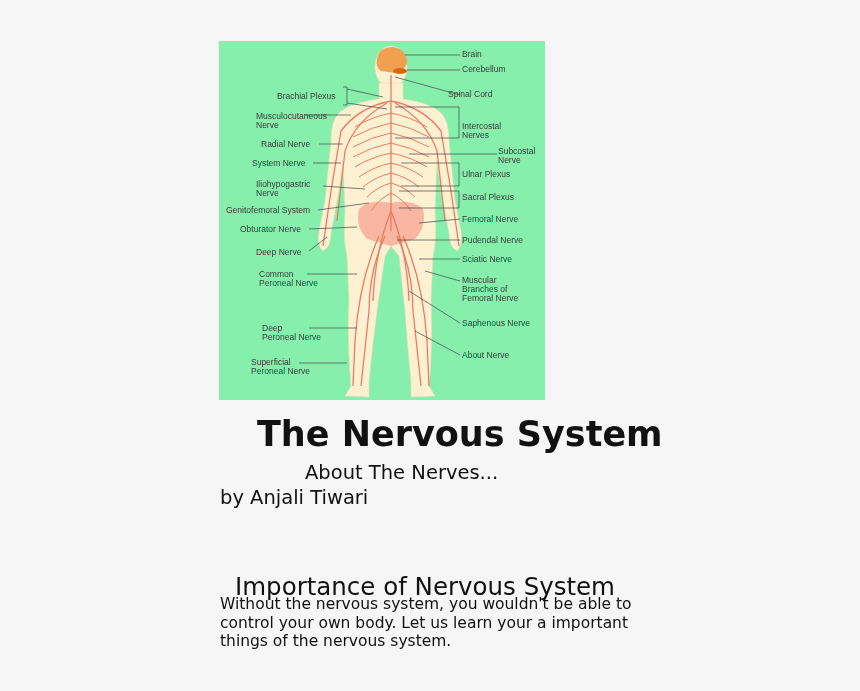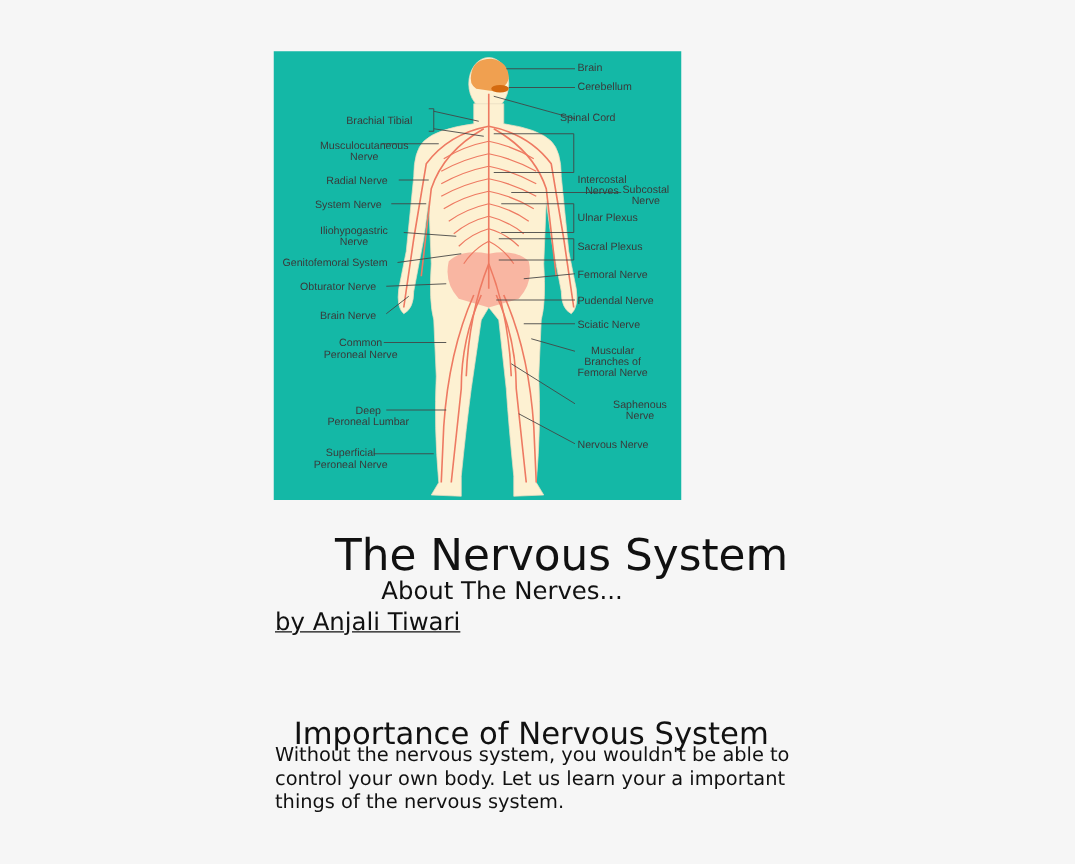--- a/index.html
+++ b/index.html
@@ -2,34 +2,33 @@
 <html><head>
 <meta charset="utf-8">
 <style>
   html, body { margin: 0; padding: 0; }
   body {
     width: 860px; height: 691px; background: #f6f6f6; position: relative; overflow: hidden;
     font-family: "DejaVu Sans", sans-serif; color: #111;
   }
   .figure {
     position: absolute; left: 219px; top: 41px; width: 326px; height: 359px;
-    background: #14b8a6;
-    text-align: center;
+    background: #86efac;
   }
   .figure svg { position: absolute; left: 0; top: 0; }
   .lbl {
     position: absolute; font-family: "Liberation Sans", sans-serif; font-size: 8.5px;
     line-height: 9px; color: #3a3a3a; white-space: pre-line;
   }
   .title {
     position: absolute; left: 253px; top: 409px; font-size: 35px; line-height: 42px;
-    font-weight: normal; margin: 15px; color: #111;
+    font-weight: bold; margin: 4px; color: #111;
   }
   .subtitle { position: absolute; left: 305px; top: 461px; font-size: 19.5px; line-height: 24px; }
-  .author { position: absolute; left: 220px; top: 486px; font-size: 19.5px; line-height: 24px; text-decoration: underline; }
+  .author { position: absolute; left: 220px; top: 486px; font-size: 19.5px; line-height: 24px; }
   .h2 {
     position: absolute; left: 219px; top: 556px; font-size: 24.5px; line-height: 30px;
     font-weight: normal; margin: 16px;
   }
   .para {
     position: absolute; left: 220px; top: 595px; width: 450px; font-size: 15.5px; line-height: 18.5px;
     margin: 0;
   }
 </style>
 </head>
@@ -102,49 +101,49 @@
       <line x1="90" y1="210" x2="108" y2="196"></line>
       <line x1="88" y1="233" x2="138" y2="233"></line>
       <line x1="90" y1="287" x2="138" y2="287"></line>
       <line x1="80" y1="322" x2="128" y2="322"></line>
     </g>
   </svg>
 
   <div class="lbl" style="left:243px;top:9px">Brain</div>
   <div class="lbl" style="left:243px;top:24px">Cerebellum</div>
   <div class="lbl" style="left:229px;top:49px">Spinal Cord</div>
-  <div class="lbl" style="left:243px;top:98px">Intercostal
+  <div class="lbl" style="left:243px;top:81px">Intercostal
 Nerves</div>
   <div class="lbl" style="left:279px;top:106px">Subcostal
 Nerve</div>
   <div class="lbl" style="left:243px;top:129px">Ulnar Plexus</div>
   <div class="lbl" style="left:243px;top:152px">Sacral Plexus</div>
   <div class="lbl" style="left:243px;top:174px">Femoral Nerve</div>
   <div class="lbl" style="left:243px;top:195px">Pudendal Nerve</div>
   <div class="lbl" style="left:243px;top:214px">Sciatic Nerve</div>
   <div class="lbl" style="left:243px;top:235px">Muscular
 Branches of
 Femoral Nerve</div>
-  <div class="lbl" style="left:260px;top:278px">Saphenous Nerve</div>
-  <div class="lbl" style="left:243px;top:310px">Nervous Nerve</div>
+  <div class="lbl" style="left:243px;top:278px">Saphenous Nerve</div>
+  <div class="lbl" style="left:243px;top:310px">About Nerve</div>
 
-  <div class="lbl" style="left:58px;top:51px">Brachial Tibial</div>
+  <div class="lbl" style="left:58px;top:51px">Brachial Plexus</div>
   <div class="lbl" style="left:37px;top:71px">Musculocutaneous
 Nerve</div>
   <div class="lbl" style="left:42px;top:99px">Radial Nerve</div>
   <div class="lbl" style="left:33px;top:118px">System Nerve</div>
   <div class="lbl" style="left:37px;top:139px">Iliohypogastric
 Nerve</div>
   <div class="lbl" style="left:7px;top:165px">Genitofemoral System</div>
   <div class="lbl" style="left:21px;top:184px">Obturator Nerve</div>
-  <div class="lbl" style="left:37px;top:207px">Brain Nerve</div>
+  <div class="lbl" style="left:37px;top:207px">Deep Nerve</div>
   <div class="lbl" style="left:40px;top:229px">Common
 Peroneal Nerve</div>
   <div class="lbl" style="left:43px;top:283px">Deep
-Peroneal Lumbar</div>
+Peroneal Nerve</div>
   <div class="lbl" style="left:32px;top:317px">Superficial
 Peroneal Nerve</div>
 </div>
 
 <h1 class="title">The Nervous System</h1>
 <div class="subtitle">About The Nerves...</div>
 <div class="author">by Anjali Tiwari</div>
 <h2 class="h2">Importance of Nervous System</h2>
 <p class="para">Without the nervous system, you wouldn't be able to control your own body. Let us learn your a important things of the nervous system.</p>
 

